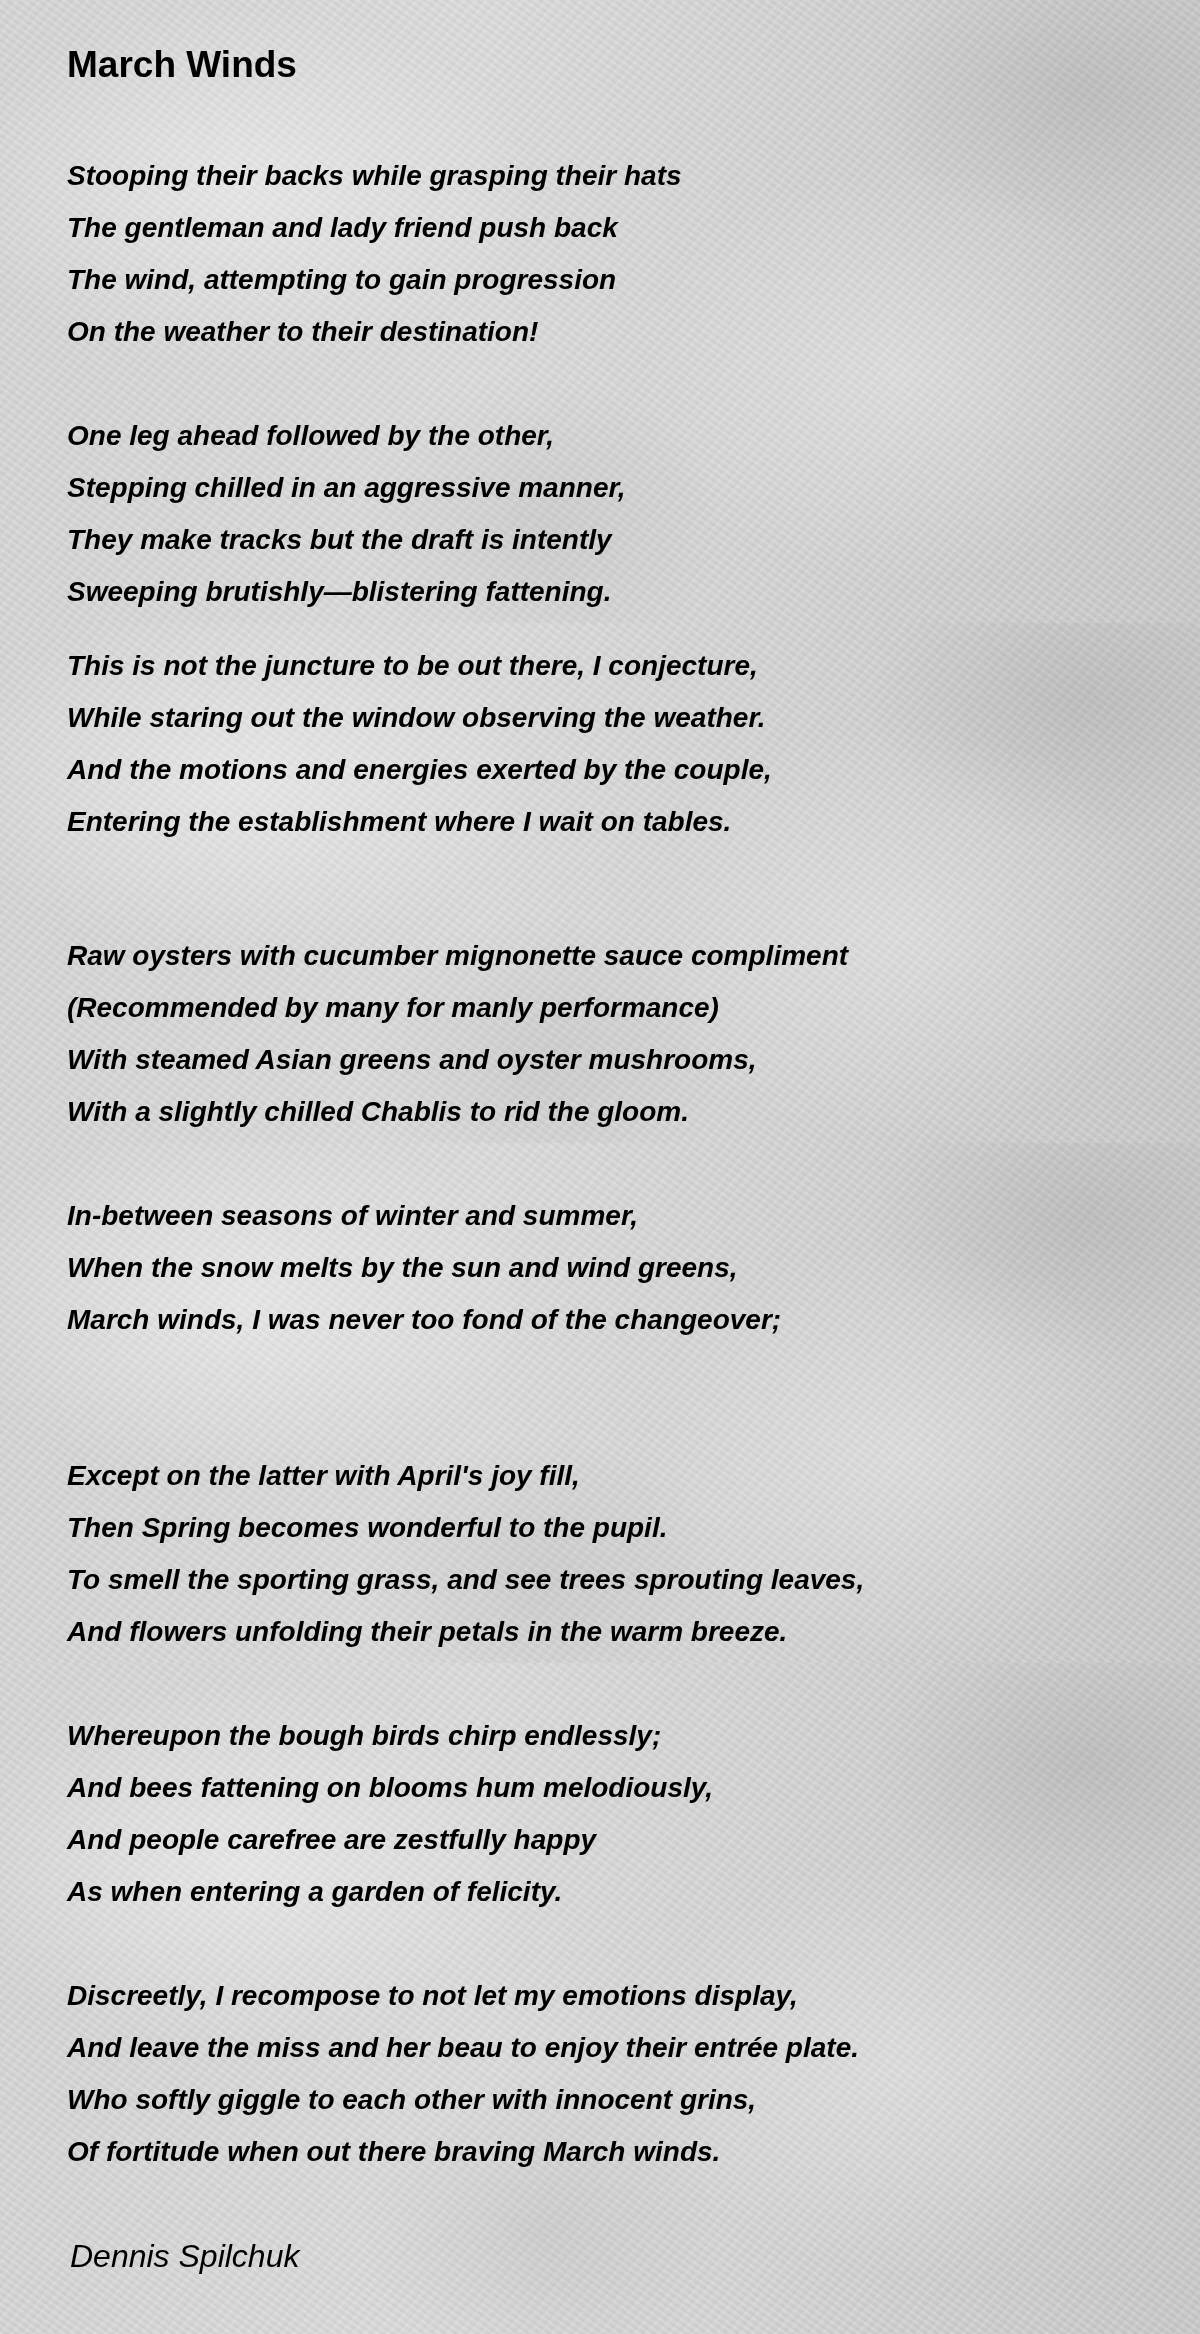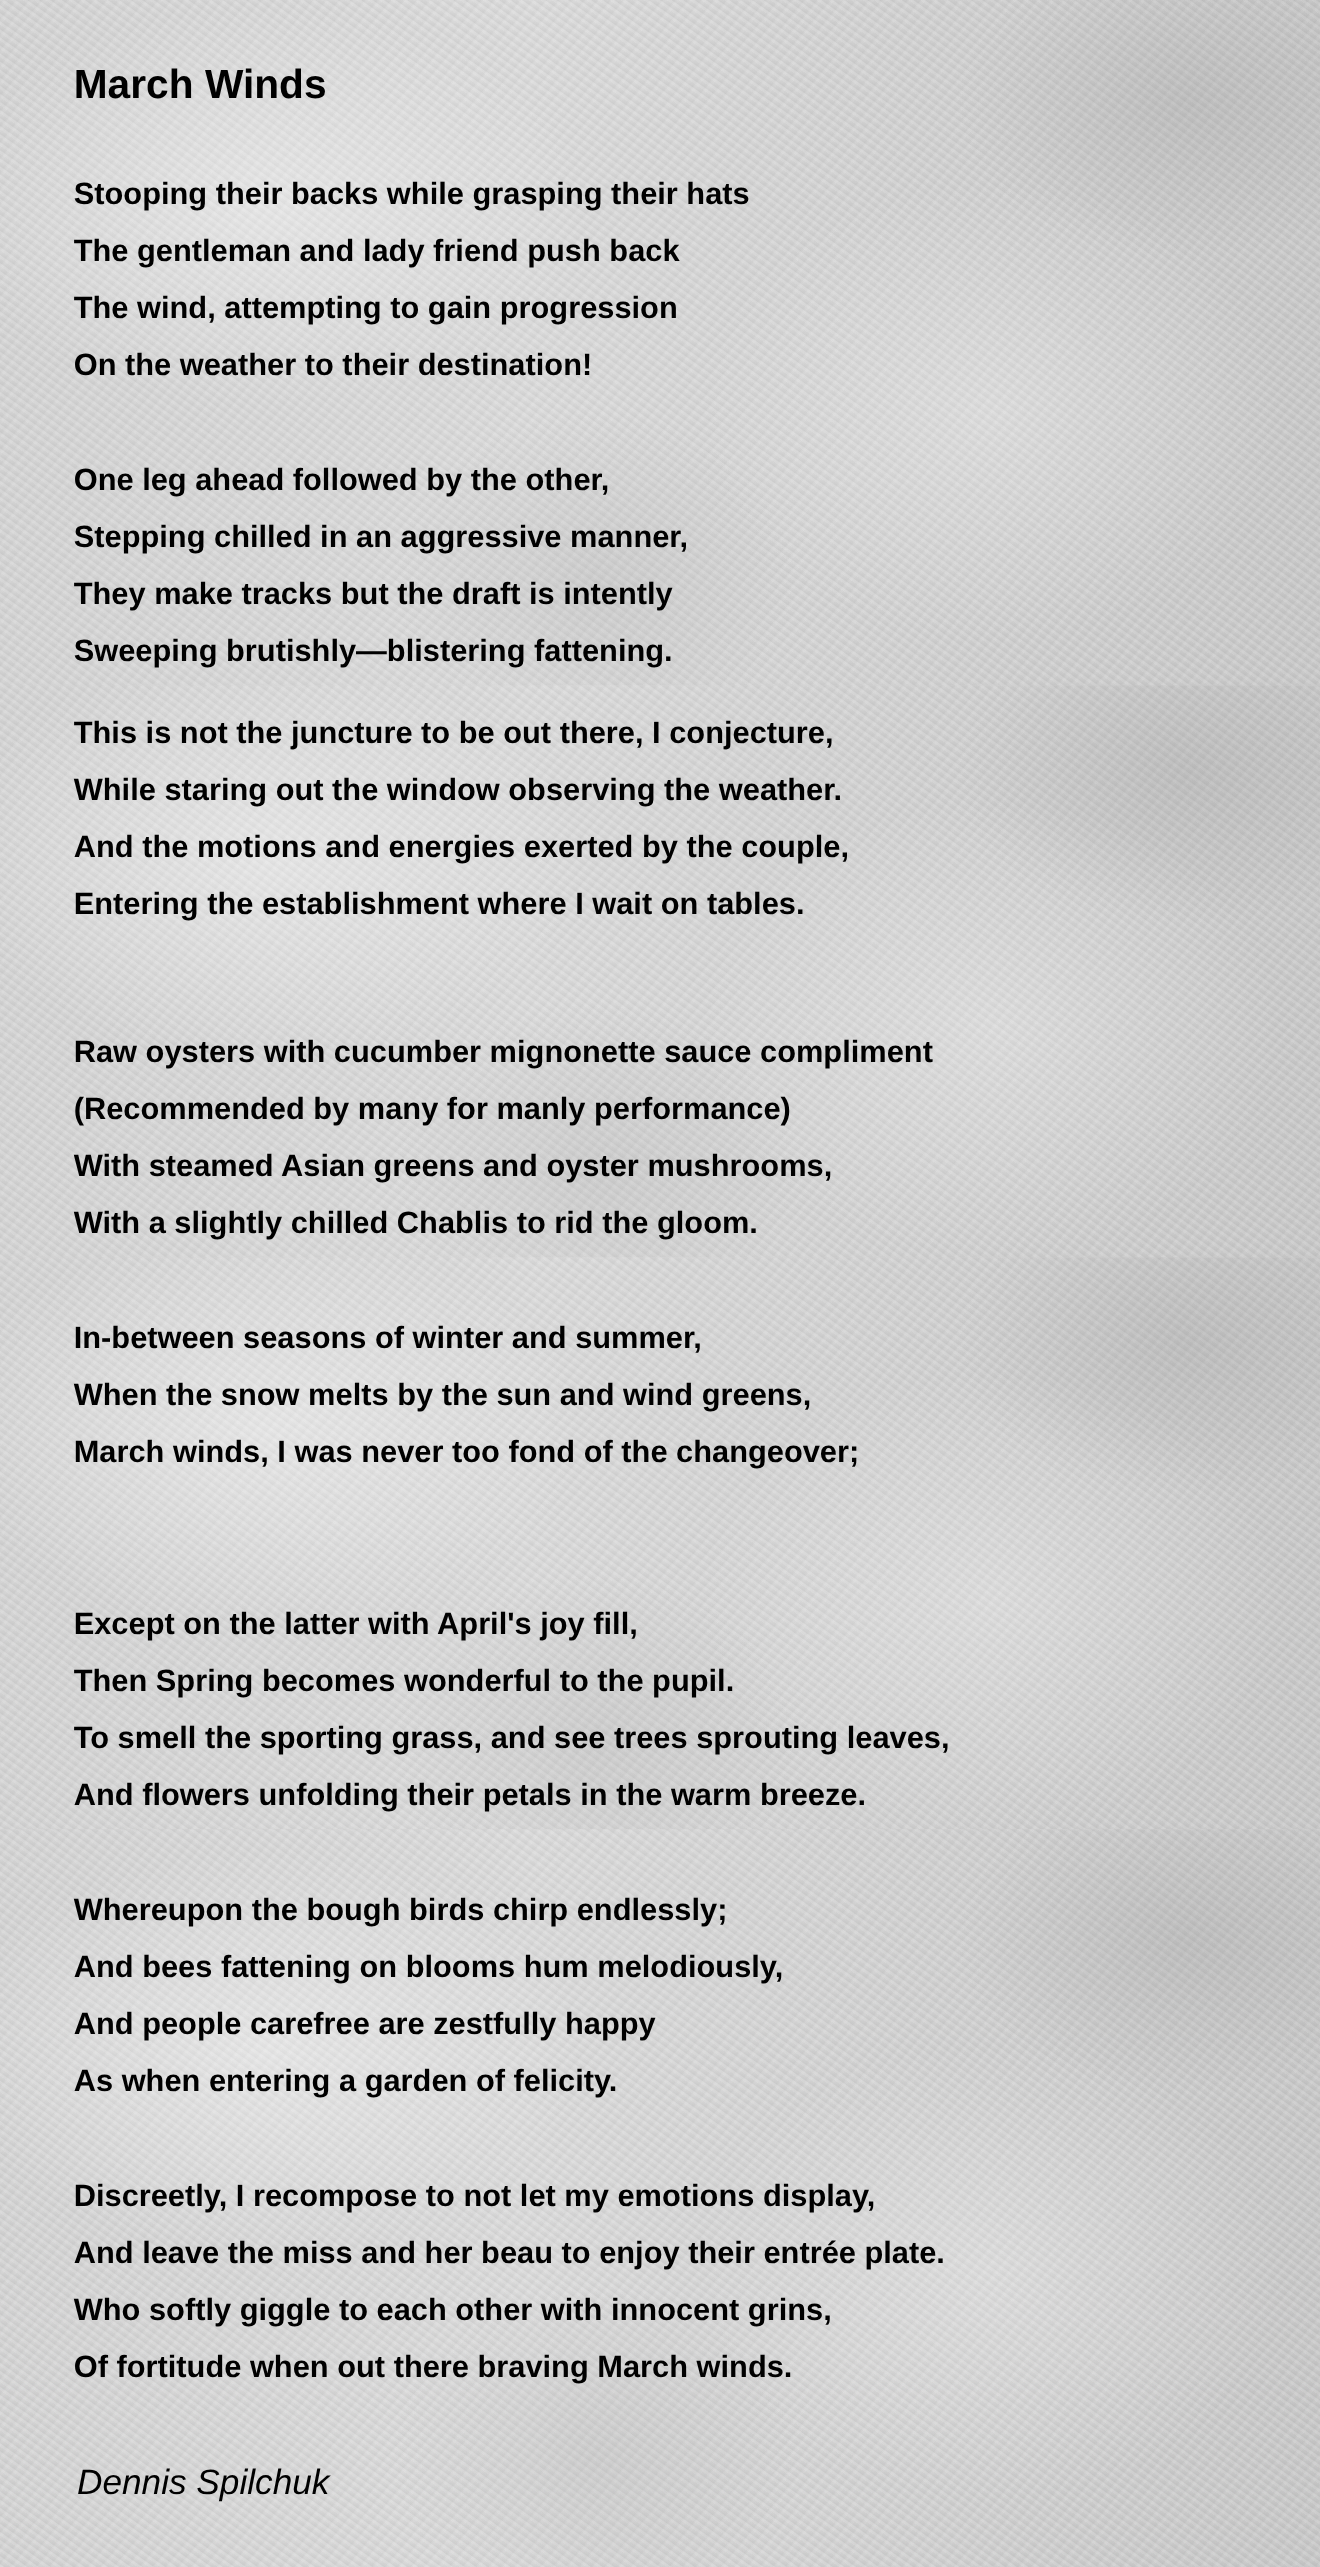--- a/index.html
+++ b/index.html
@@ -35,31 +35,32 @@
 
     .poem {
       position: absolute;
       left: 67px;
       top: 0;
       width: 1100px;
     }
     .poem-title {
       position: absolute;
       left: 0;
-      top: 52px;
+      top: 40px;
       margin: 0;
       font-size: 37px;
       font-weight: bold;
       line-height: 50px;
       white-space: nowrap;
       text-align: center;
     }
     .stanza {
       position: absolute;
       left: 0;
+      font-style: italic;
     }
     .line {
       font-size: 28px;
       font-weight: bold;
       line-height: 52px;
       height: 52px;
       white-space: nowrap;
     }
     .author {
       position: absolute;

